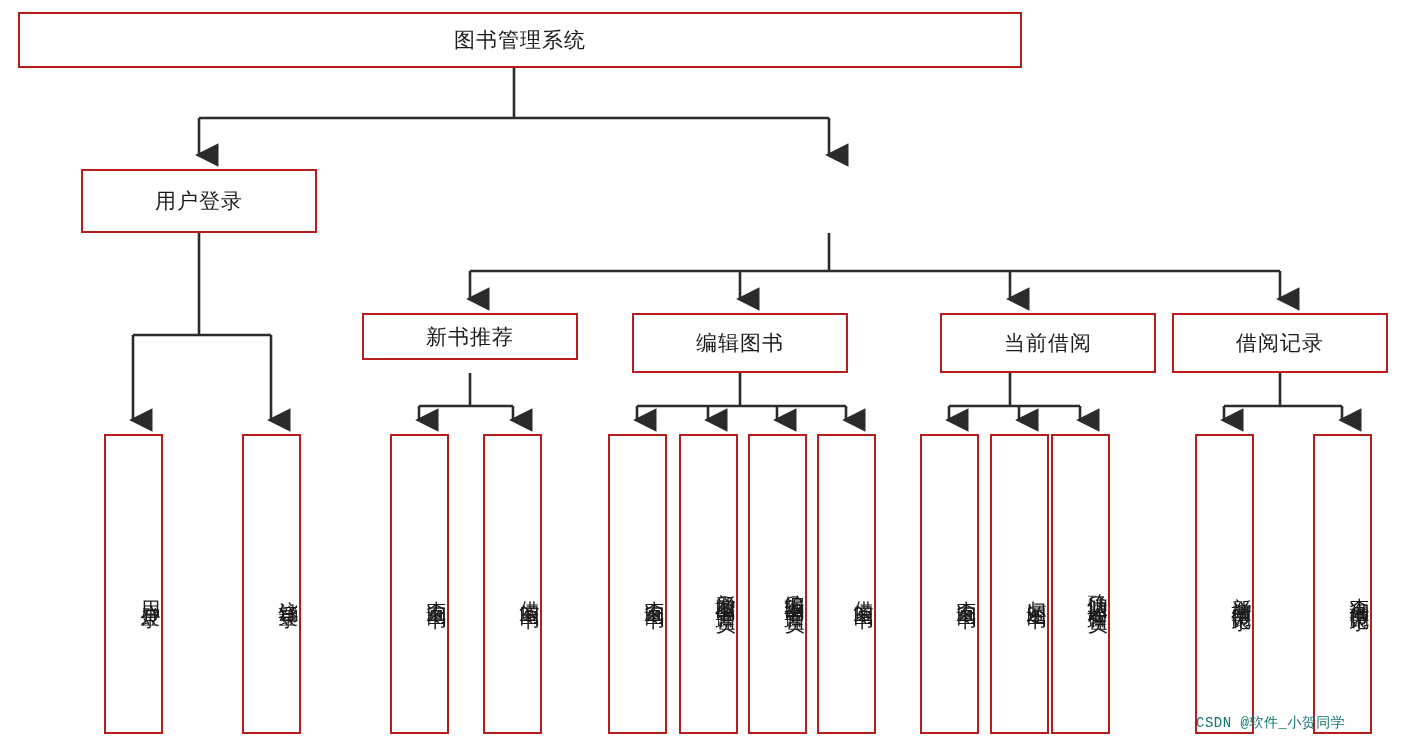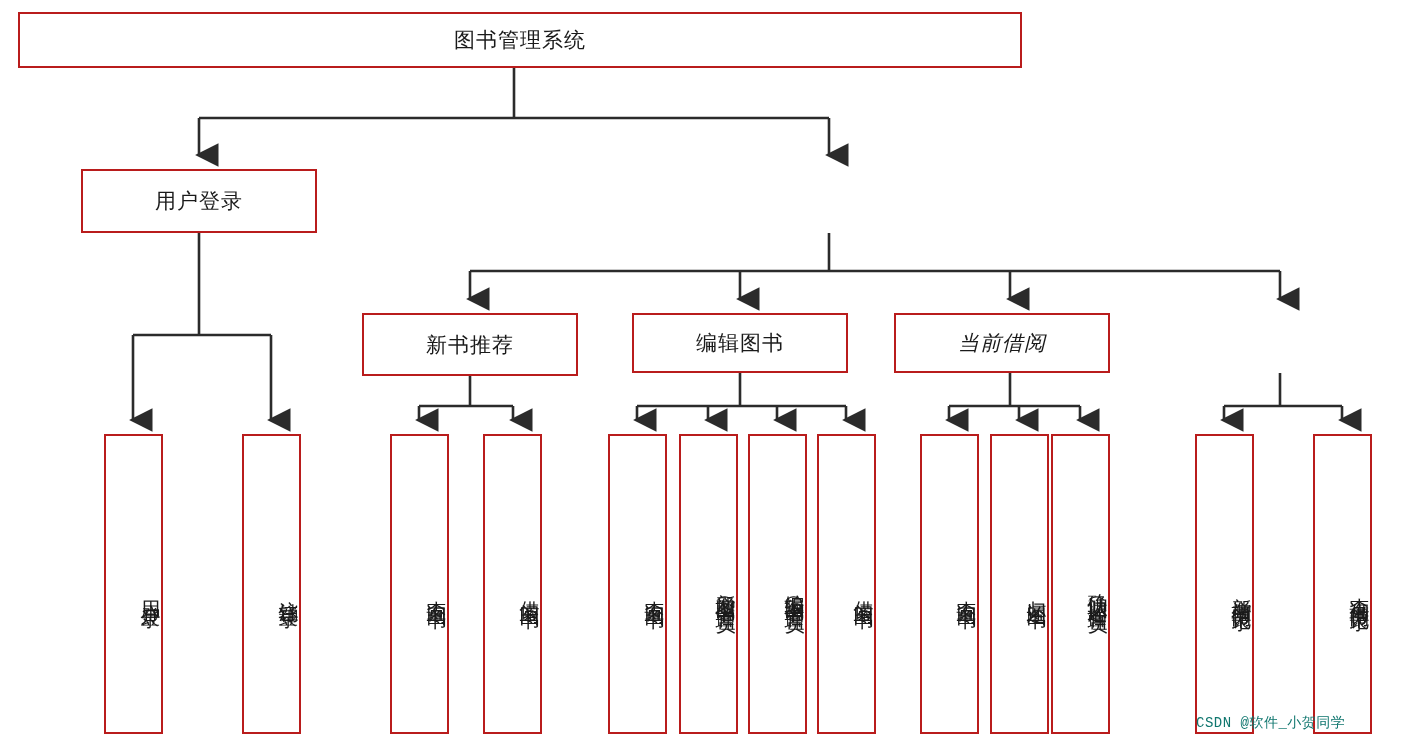--- a/index.html
+++ b/index.html
@@ -115,28 +115,31 @@
   </svg>
 
   <div class="node h" style="left:18px;top:12px;width:1004px;height:56px;">
     <span>图书管理系统</span>
   </div>
 
   <div class="node h" style="left:81px;top:169px;width:236px;height:64px;">
     <span>用户登录</span>
   </div>
 
-  <div class="node h" style="left:362px;top:313px;width:216px;height:63px;">
+  <div class="node h" style="left:362px;top:313px;width:216px;height:47px;">
     <span>新书推荐</span>
   </div>
   <div class="node h" style="left:632px;top:313px;width:216px;height:60px;">
     <span>编辑图书</span>
   </div>
-  <div class="node h" style="left:894px;top:313px;width:216px;height:60px;font-style:italic;">
+  <div class="node h" style="left:940px;top:313px;width:216px;height:60px;">
     <span>当前借阅</span>
+  </div>
+  <div class="node h" style="left:1172px;top:313px;width:216px;height:60px;">
+    <span>借阅记录</span>
   </div>
 
   <div class="node v" style="left:104px;top:434px;width:59px;height:300px;">
     <span class="vtext">用户登录</span>
   </div>
   <div class="node v" style="left:242px;top:434px;width:59px;height:300px;">
     <span class="vtext">注销登录</span>
   </div>
 
   <div class="node v" style="left:390px;top:434px;width:59px;height:300px;">

